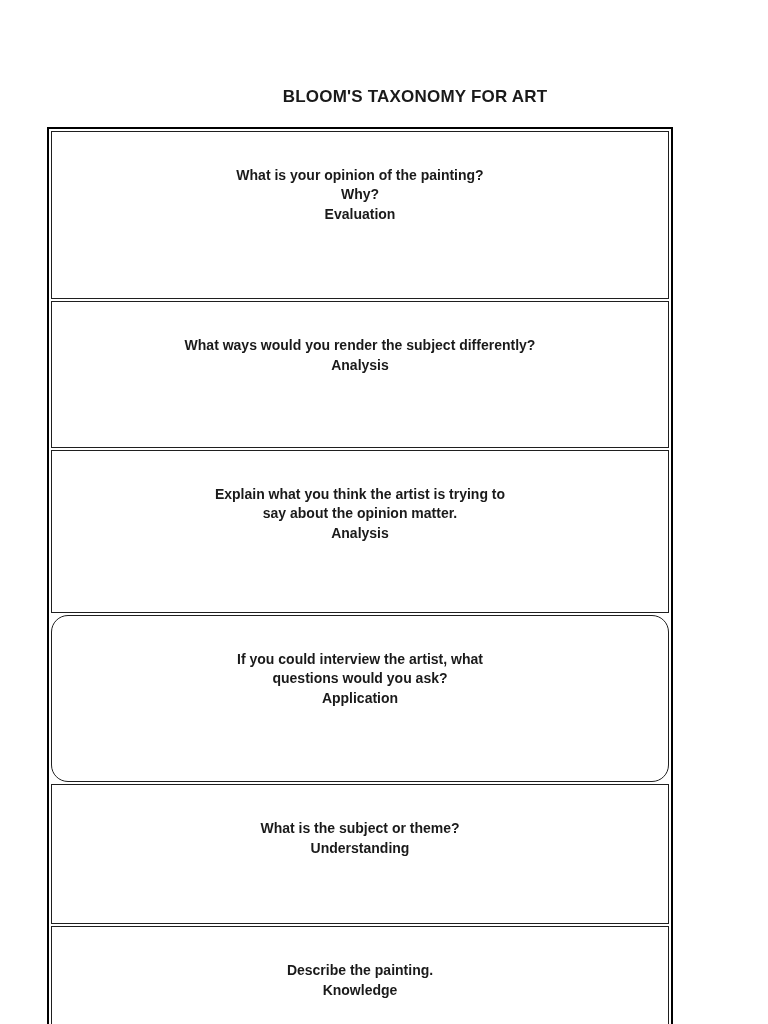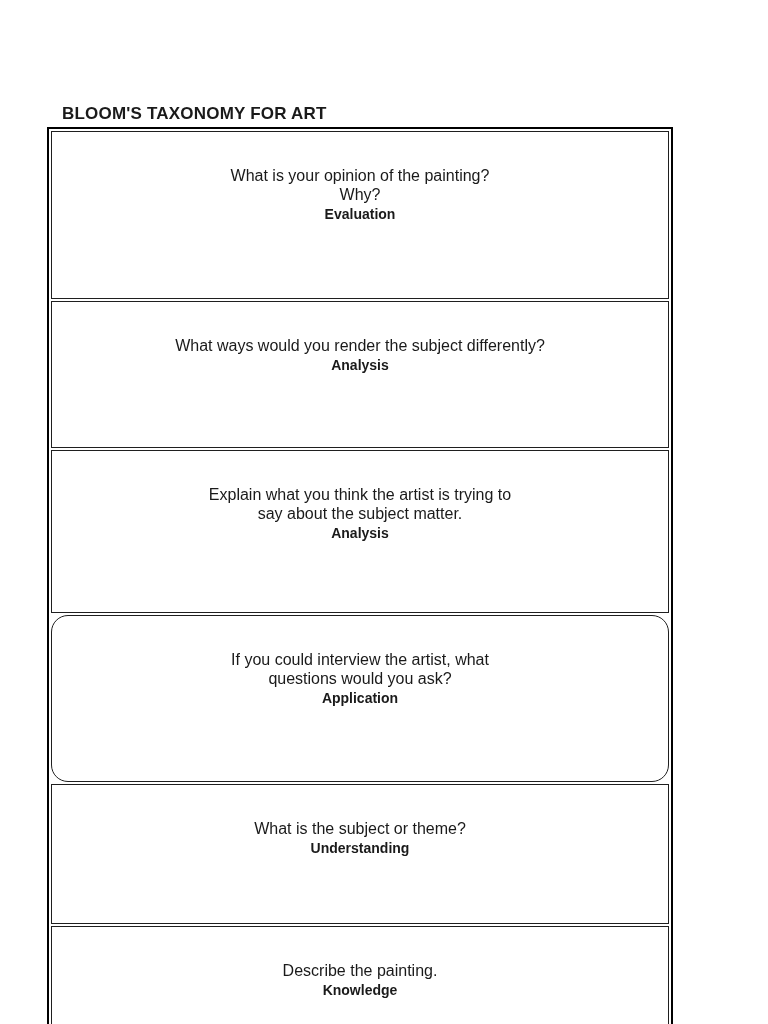--- a/index.html
+++ b/index.html
@@ -12,23 +12,23 @@
   body{
     width:768px;height:1024px;
     background:var(--bg);
     font-family:"Liberation Sans", sans-serif;
     color:var(--text);
     position:relative;
     overflow:hidden;
   }
   .doc-title{
     position:absolute;
-    top:93px;left:0;right:0;
+    top:76px;left:0;right:0;
     padding-left:62px;            
-    text-align:left;
+    text-align:center;
     font-size:17px;
     font-weight:bold;
     letter-spacing:0.2px;
     line-height:20px;
   }
   table.taxonomy{
     position:absolute;
     left:47px;top:127px;
     width:626px;
     border-collapse:separate;
@@ -44,22 +44,22 @@
     background:var(--bg);
   }
   
   tr:nth-child(1) td{height:132px;}
   tr:nth-child(2) td{height:111px;}
   tr:nth-child(3) td{height:127px;margin-top:21px;}
   tr:nth-child(4) td{height:131px;border-radius:17px;}
   tr:nth-child(5) td{height:104px;}
   tr:nth-child(6) td{height:76px;}
   .q-line{
-    font-size:16px;
-    font-weight:normal;
+    font-size:14px;
+    font-weight:bold;
     line-height:19px;
   }
   .level{
     font-size:14px;
     font-weight:bold;
     line-height:21px;
   }
 </style>
 </head>
 <body>
@@ -82,21 +82,21 @@
       <div class="q">
             <div class="q-line">What ways would you render the subject differently?</div>
           </div>
       <div class="level">Analysis</div>
     </td>
   </tr>
       <tr>
     <td>
       <div class="q">
             <div class="q-line">Explain what you think the artist is trying to</div>
-            <div class="q-line">say about the subject matter.</div>
+            <div class="q-line">say about the opinion matter.</div>
           </div>
       <div class="level">Analysis</div>
     </td>
   </tr>
       <tr>
     <td>
       <div class="q">
             <div class="q-line">If you could interview the artist, what</div>
             <div class="q-line">questions would you ask?</div>
           </div>

